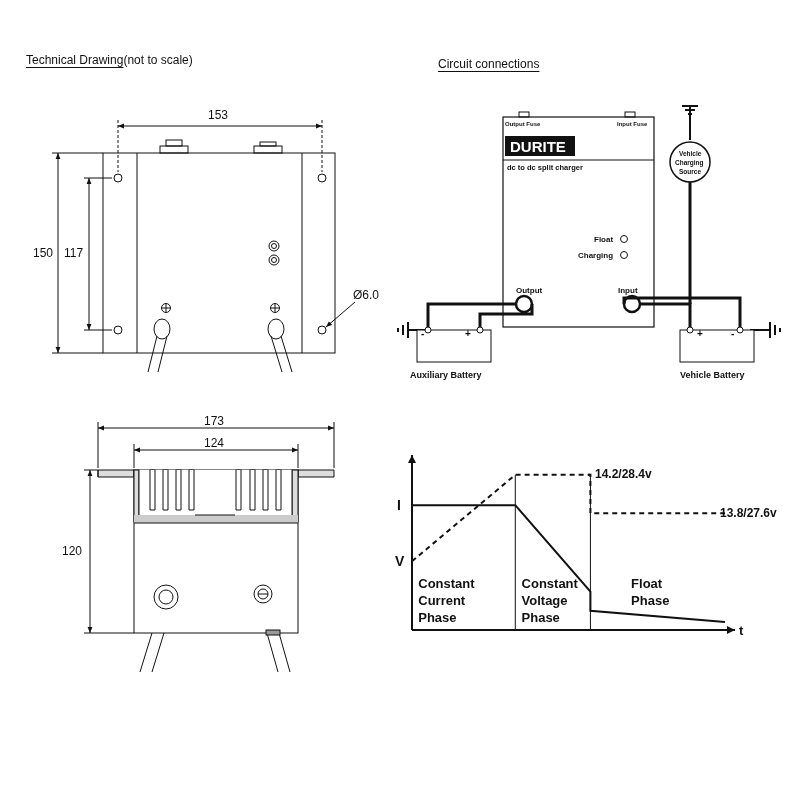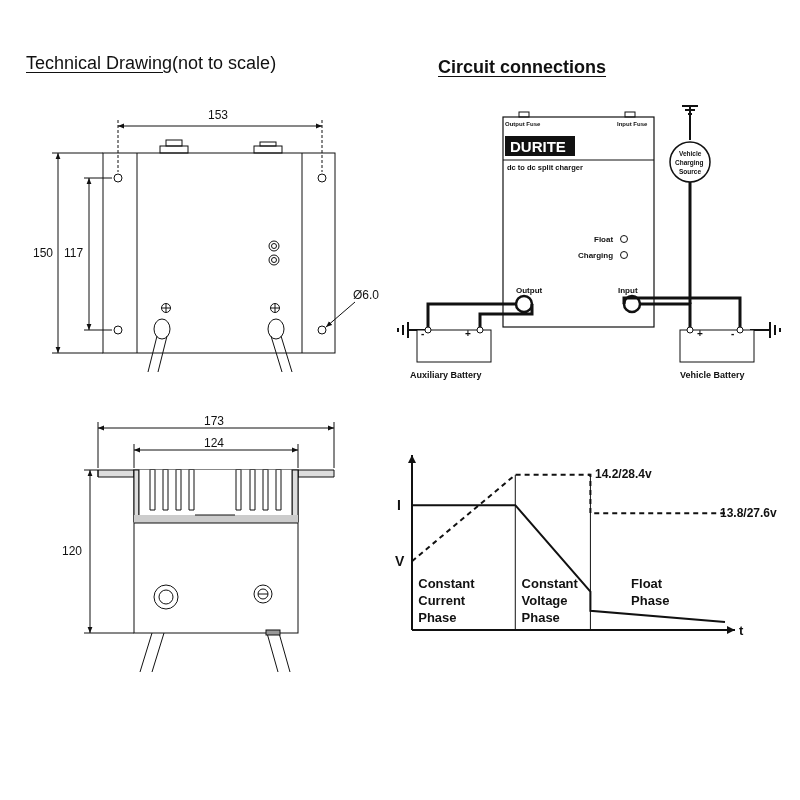--- a/index.html
+++ b/index.html
@@ -1,19 +1,19 @@
 <!DOCTYPE html>
 <html><head>
 <meta charset="utf-8">
 <style>
   html, body { margin: 0; padding: 0; background: #ffffff; }
   body { width: 800px; height: 800px; position: relative; overflow: hidden; font-family: "Liberation Sans", sans-serif; color: #111; }
-  .heading { position: absolute; font-size: 18px; text-decoration: underline; text-underline-offset: 3px; color: #111; }
+  .heading { position: absolute; font-size: 12px; text-decoration: underline; text-underline-offset: 3px; color: #111; }
   #title-left { left: 26px; top: 53px; }
-  #title-right { left: 438px; top: 57px; font-weight: bold; }
+  #title-right { left: 438px; top: 57px; }
   svg { position: absolute; left: 0; top: 0; }
   .dim { font-family: "Liberation Sans", sans-serif; font-size: 12px; fill: #111; }
   .lbl { font-family: "Liberation Sans", sans-serif; font-weight: bold; fill: #111; }
 </style>
 </head>
 <body>
 
 <div class="heading" id="title-left"><span>Technical Drawing</span><span style="text-decoration:none;display:inline-block"> (not to scale)</span></div>
 <div class="heading" id="title-right">Circuit connections</div>
 

